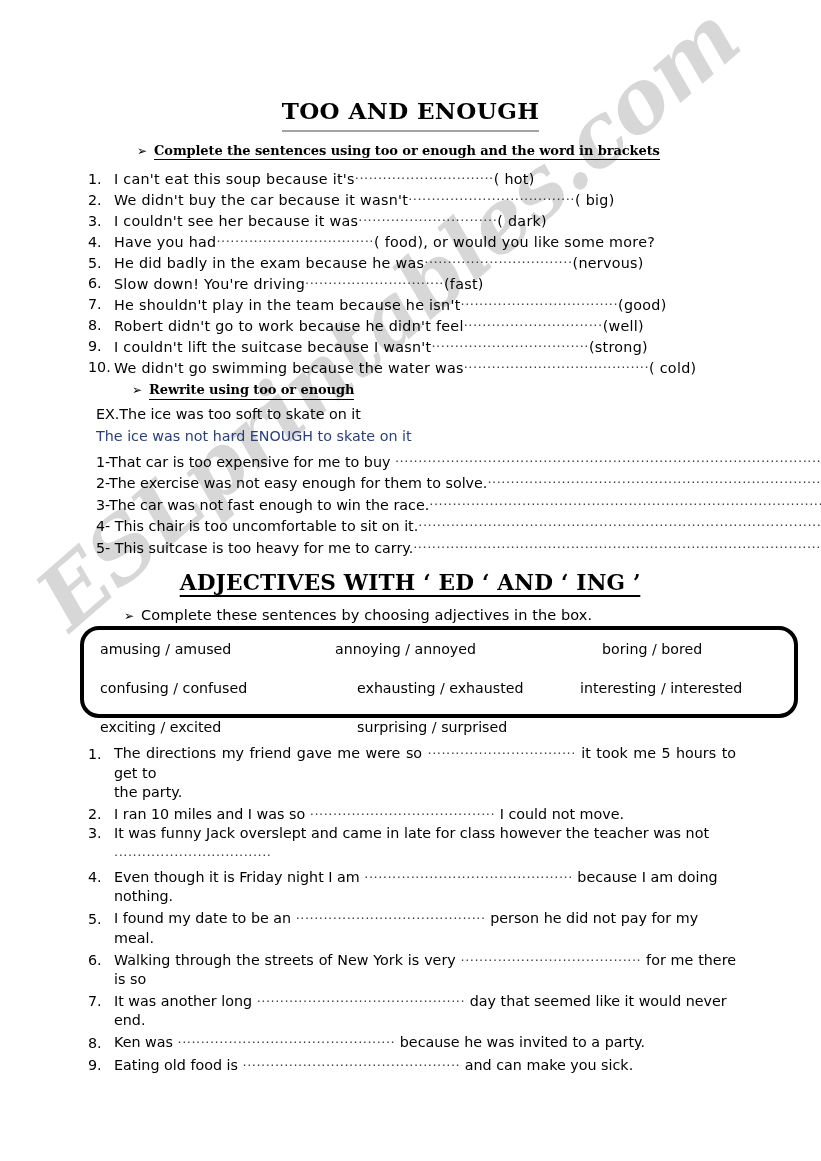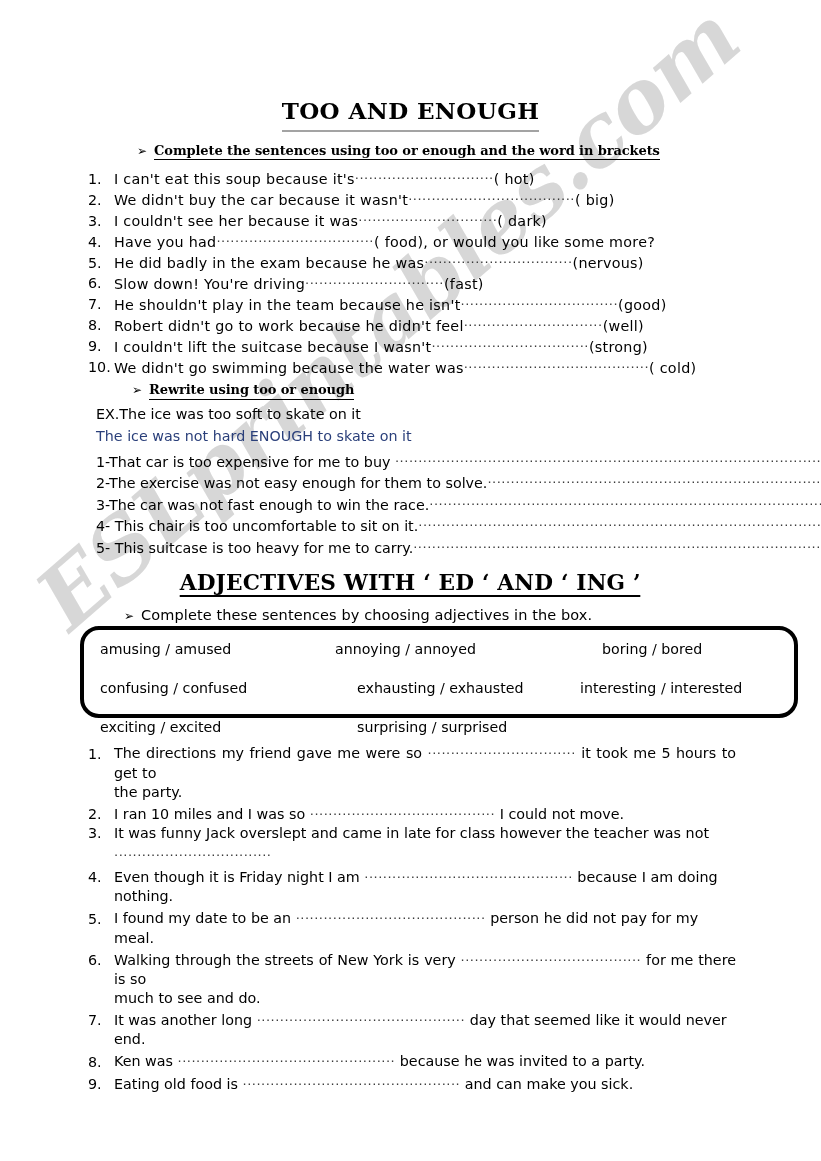--- a/index.html
+++ b/index.html
@@ -311,21 +311,20 @@
           <div class="brow">
             <span class="bnum">5.</span>
             <span class="btext"><span>I found my date to be an </span><span class="dots">.........................................</span><span> person he did  not  pay for my meal.</span></span>
           </div>
         </li>
         <li>
           <div class="brow">
             <span class="bnum">6.</span>
             <span class="btext just"><span>Walking  through  the  streets  of New York  is very </span><span class="dots">.......................................</span><span> for  me  there  is so</span></span>
           </div>
-          <div class="cont"><span>much to see  and do.</span></div>
         </li>
         <li>
           <div class="brow">
             <span class="bnum">7.</span>
             <span class="btext"><span>It was another long </span><span class="dots">.............................................</span><span> day that seemed  like  it  would  never  end.</span></span>
           </div>
         </li>
         <li>
           <div class="brow">
             <span class="bnum">8.</span>

